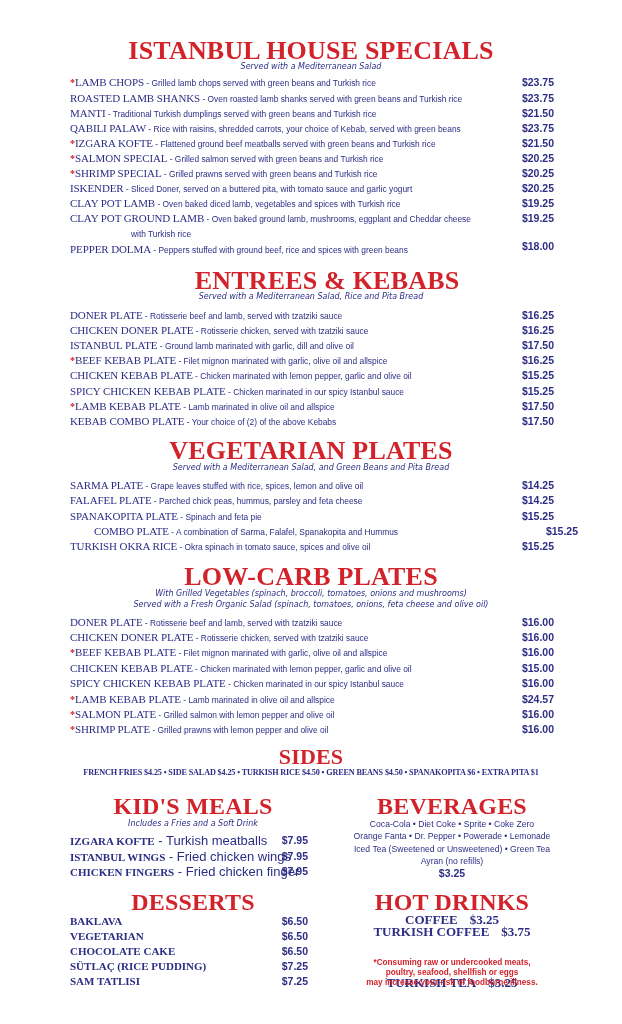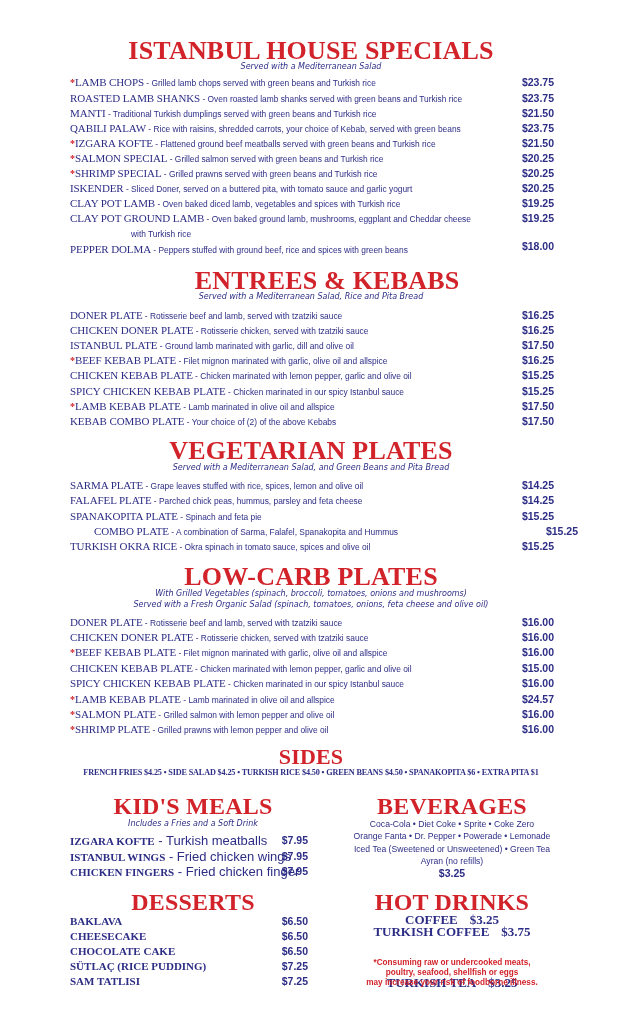--- a/index.html
+++ b/index.html
@@ -99,21 +99,21 @@
   <div class="center-line" style="top:818px; left:340px; width:224px;">Coca-Cola • Diet Coke • Sprite • Coke Zero</div>
   <div class="center-line" style="top:830px; left:340px; width:224px;">Orange Fanta • Dr. Pepper • Powerade • Lemonade</div>
   <div class="center-line" style="top:843px; left:340px; width:224px;">Iced Tea (Sweetened or Unsweetened) • Green Tea</div>
   <div class="center-line" style="top:855px; left:340px; width:224px;">Ayran (no refills)</div>
   <div class="center-line" style="top:867px; left:340px; width:224px; font-weight:bold; font-size:10.5px;">$3.25</div>
 </div>
 
 <div class="title" style="top:890px; left:62px; width:262px; font-size:24px; line-height:24px;">DESSERTS</div>
 <div>
   <div class="col-row" style="top:914px; left:70px; width:238px;"><span class="name">BAKLAVA</span><span class="price">$6.50</span></div>
-  <div class="col-row" style="top:929px; left:70px; width:238px;"><span class="name">CHEESECAKE</span><span class="price">$6.50</span></div>
+  <div class="col-row" style="top:929px; left:70px; width:238px;"><span class="name">VEGETARIAN</span><span class="price">$6.50</span></div>
   <div class="col-row" style="top:944px; left:70px; width:238px;"><span class="name">CHOCOLATE CAKE</span><span class="price">$6.50</span></div>
   <div class="col-row" style="top:959px; left:70px; width:238px;"><span class="name">SÜTLAÇ (RICE PUDDING)</span><span class="price">$7.25</span></div>
   <div class="col-row" style="top:974px; left:70px; width:238px;"><span class="name">SAM TATLISI</span><span class="price">$7.25</span></div>
 </div>
 
 <div class="title" style="top:890px; left:340px; width:224px; font-size:24px; line-height:24px;">HOT DRINKS</div>
 <div>
   <div class="hot-line" style="top:914px;"><span>COFFEE</span><span class="gap"></span><span>$3.25</span></div>
   <div class="hot-line" style="top:926px;"><span>TURKISH COFFEE</span><span class="gap"></span><span>$3.75</span></div>
   <div class="hot-line" style="top:977px;"><span>TURKISH TEA</span><span class="gap"></span><span>$3.25</span></div>

